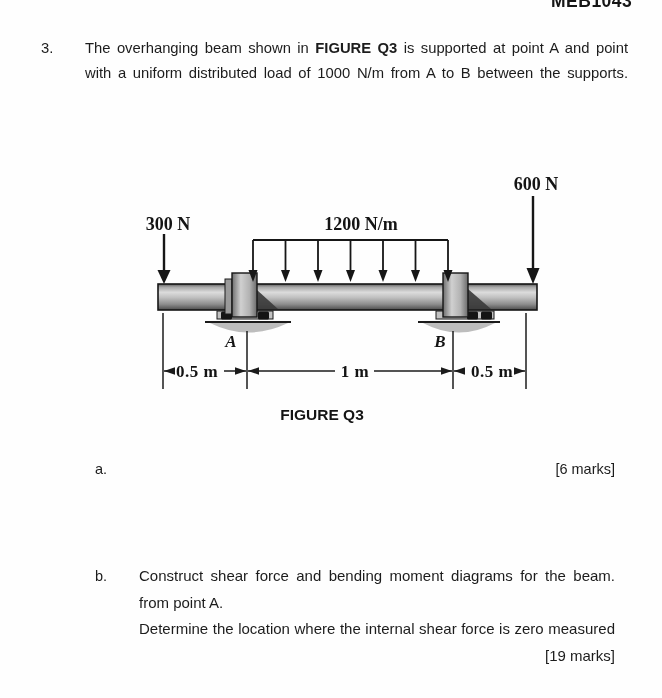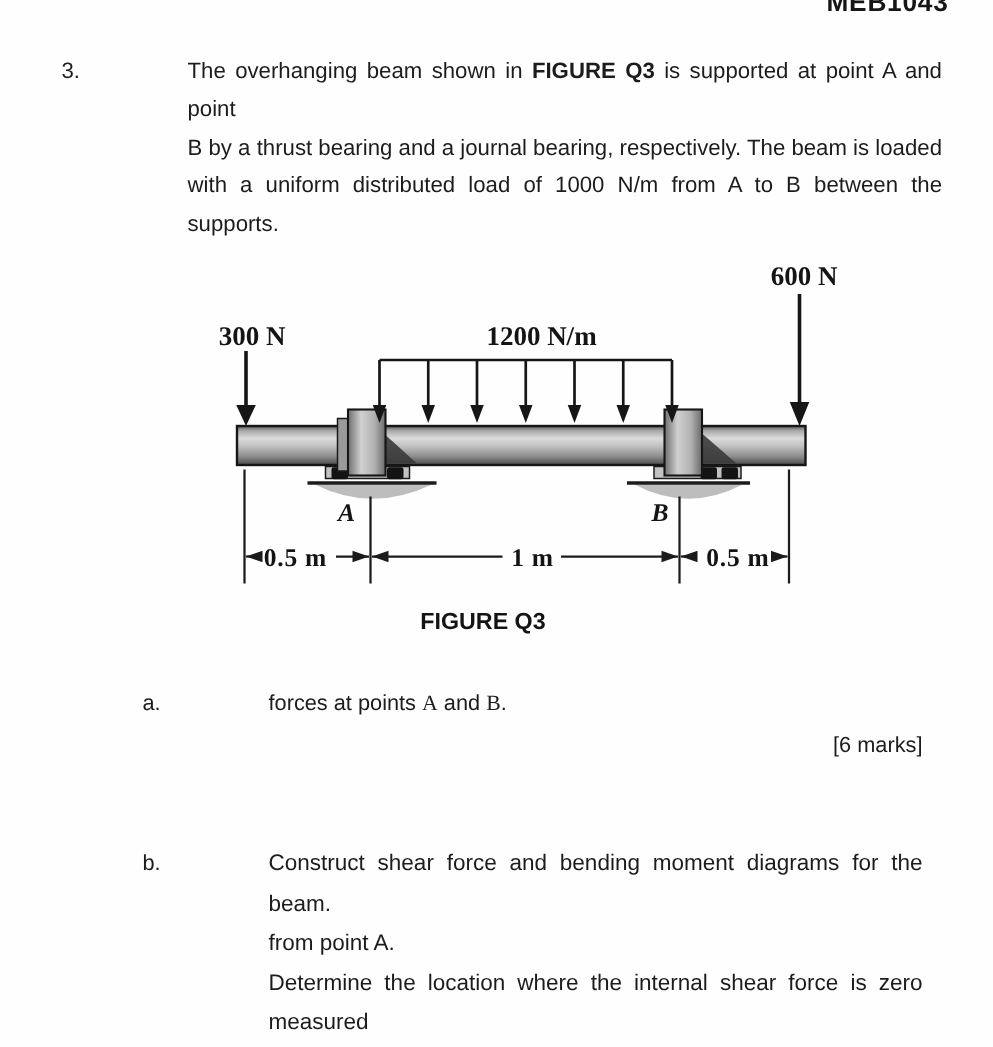--- a/index.html
+++ b/index.html
@@ -30,21 +30,21 @@
     font-size:14.8px;
     line-height:25.4px;
   }
   .q-text{
     position:absolute;
     left:85px; top:36px;
     width:543px;
     font-size:14.8px;
     line-height:25.4px;
   }
-  .line{display:block;margin-left:40px;}
+  .line{display:block;}
   .just{text-align:justify; text-align-last:justify;}
   .bold{font-weight:bold;}
   
   .part-label-a{position:absolute;left:95px;top:455px;font-size:14.5px;line-height:28px;}
   .part-a{position:absolute;left:139px;top:455px;width:476px;font-size:14.5px;line-height:28px;}
   .part-label-b{position:absolute;left:95px;top:563px;font-size:14.5px;line-height:26.5px;}
   .part-b{position:absolute;left:139px;top:563px;width:476px;font-size:15px;line-height:26.5px;}
   .marks{text-align:center; text-align-last:right;}
   .serif-letter{font-family:"Liberation Serif", serif;}
   
@@ -83,21 +83,20 @@
 <body>
 
 <div class="page">
 
   <div class="header-code">MEB1043</div>
 
   <div class="q-number">3.</div>
 
   <div class="q-text">
     <div class="line just"><span>The overhanging beam shown in </span><span class="bold">FIGURE Q3</span><span> is supported at point A and point</span></div>
-    <div class="line just">B by a thrust bearing and a journal bearing, respectively. The beam is loaded</div>
     <div class="line just">with a uniform distributed load of 1000 N/m from A to B between the supports.</div>
   </div>
 
   <svg class="diagram" width="662" height="698" viewBox="0 0 662 698" xmlns="http://www.w3.org/2000/svg">
     <defs>
       <linearGradient id="beamGrad" x1="0" y1="0" x2="0" y2="1">
         <stop offset="0" stop-color="#5a5a5a"></stop>
         <stop offset="0.12" stop-color="#a8a8a8"></stop>
         <stop offset="0.32" stop-color="#dcdcdc"></stop>
         <stop offset="0.52" stop-color="#c0c0c0"></stop>
@@ -197,24 +196,24 @@
     </g>
     <text class="fig-dim" x="197" y="377" text-anchor="middle">0.5 m</text>
     <text class="fig-dim" x="355" y="377" text-anchor="middle">1 m</text>
     <text class="fig-dim" x="492" y="377" text-anchor="middle">0.5 m</text>
   </svg>
 
   <div class="caption">FIGURE Q3</div>
 
   <div class="part-label-a">a.</div>
   <div class="part-a">
-    <div class="line"><span>forces at points </span><span class="serif-letter">A</span><span> and </span><span class="serif-letter">B</span><span>.</span></div>
     <div class="line marks">[6 marks]</div>
   </div>
 
   <div class="part-label-b">b.</div>
   <div class="part-b">
     <div class="line just">Construct shear force and bending moment diagrams for the beam.</div>
     <div class="line">from point A.</div>
     <div class="line just">Determine the location where the internal shear force is zero measured</div>
+    <div class="line marks">[19 marks]</div>
   </div>
 
 </div>
 
 </body></html>

